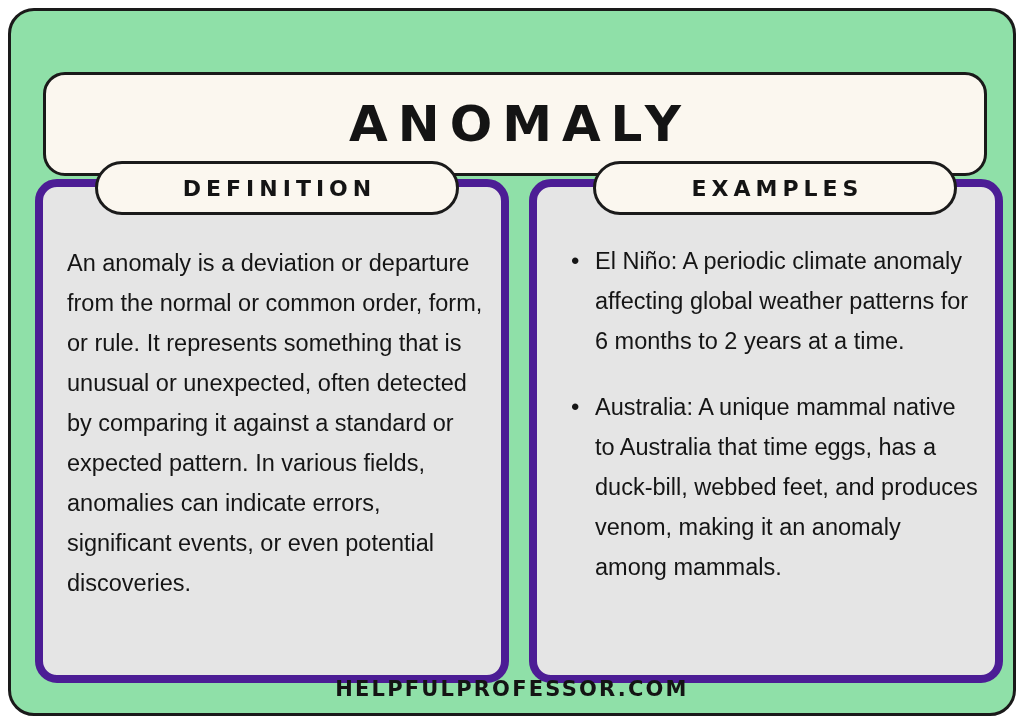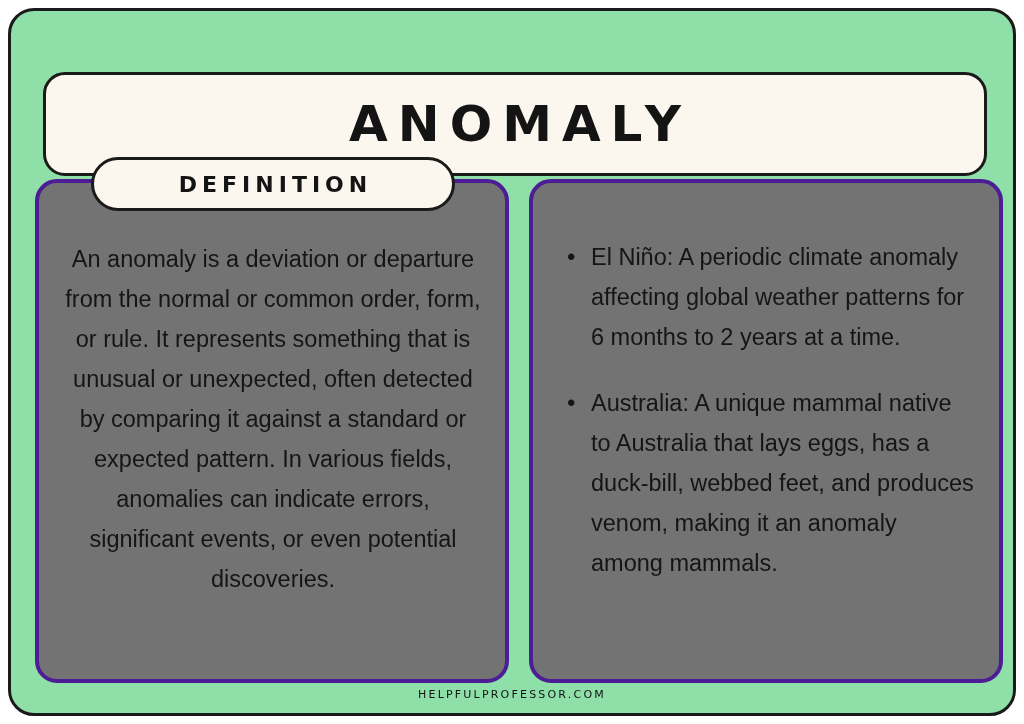--- a/index.html
+++ b/index.html
@@ -50,22 +50,22 @@
     color: #141414;
     text-indent: 10px;
   }
 
   
   .column {
     position: absolute;
     top: 168px;
     width: 474px;
     height: 504px;
-    background: #737373;
-    border: 4px solid #4c1d95;
+    background: #e5e5e5;
+    border: 8px solid #4c1d95;
     border-radius: 22px;
     box-sizing: border-box;
   }
   .column.left  { left: 24px; }
   .column.right { left: 518px; }
 
   .col-header {
     position: absolute;
     top: -26px;
     height: 54px;
@@ -93,21 +93,21 @@
     left: 56px;
     width: 364px;
   }
 
   
   .definition-body {
     position: absolute;
     left: 24px;
     top: 56px;
     width: 420px;
-    text-align: center;
+    text-align: left;
     font-family: "Liberation Sans", sans-serif;
     font-size: 23.5px;
     line-height: 40px;
     color: #151515;
   }
 
   
   .examples-body {
     position: absolute;
     left: 30px;
@@ -136,22 +136,22 @@
   }
 
   
   .footer {
     position: absolute;
     left: 0;
     bottom: 12px;
     width: 100%;
     text-align: center;
     font-family: "DejaVu Sans", sans-serif;
-    font-weight: normal;
-    font-size: 11px;
+    font-weight: bold;
+    font-size: 21px;
     letter-spacing: 2.2px;
     color: #141414;
   }
 </style>
 </head>
 <body>
 
 <div class="poster">
 
   <div class="title-card">
@@ -159,27 +159,30 @@
   </div>
 
   <div class="column left">
     <div class="col-header definition">
       <span>DEFINITION</span>
     </div>
     <div class="definition-body">An anomaly is a deviation or departure from the normal or common order, form, or rule. It represents something that is unusual or unexpected, often detected by comparing it against a standard or expected pattern. In various fields, anomalies can indicate errors, significant events, or even potential discoveries.</div>
   </div>
 
   <div class="column right">
+    <div class="col-header examples">
+      <span>EXAMPLES</span>
+    </div>
     <div class="examples-body">
       <div class="example-item">
         <span class="bullet">•</span>
         <span class="term">El Niño:</span><span> A periodic climate anomaly affecting global weather patterns for 6 months to 2 years at a time.</span>
       </div>
       <div class="example-item">
         <span class="bullet">•</span>
-        <span class="term">Australia:</span><span> A unique mammal native to Australia that lays eggs, has a duck-bill, webbed feet, and produces venom, making it an anomaly among mammals.</span>
+        <span class="term">Australia:</span><span> A unique mammal native to Australia that time eggs, has a duck-bill, webbed feet, and produces venom, making it an anomaly among mammals.</span>
       </div>
     </div>
   </div>
 
   <div class="footer">HELPFULPROFESSOR.COM</div>
 
 </div>
 
 </body></html>

